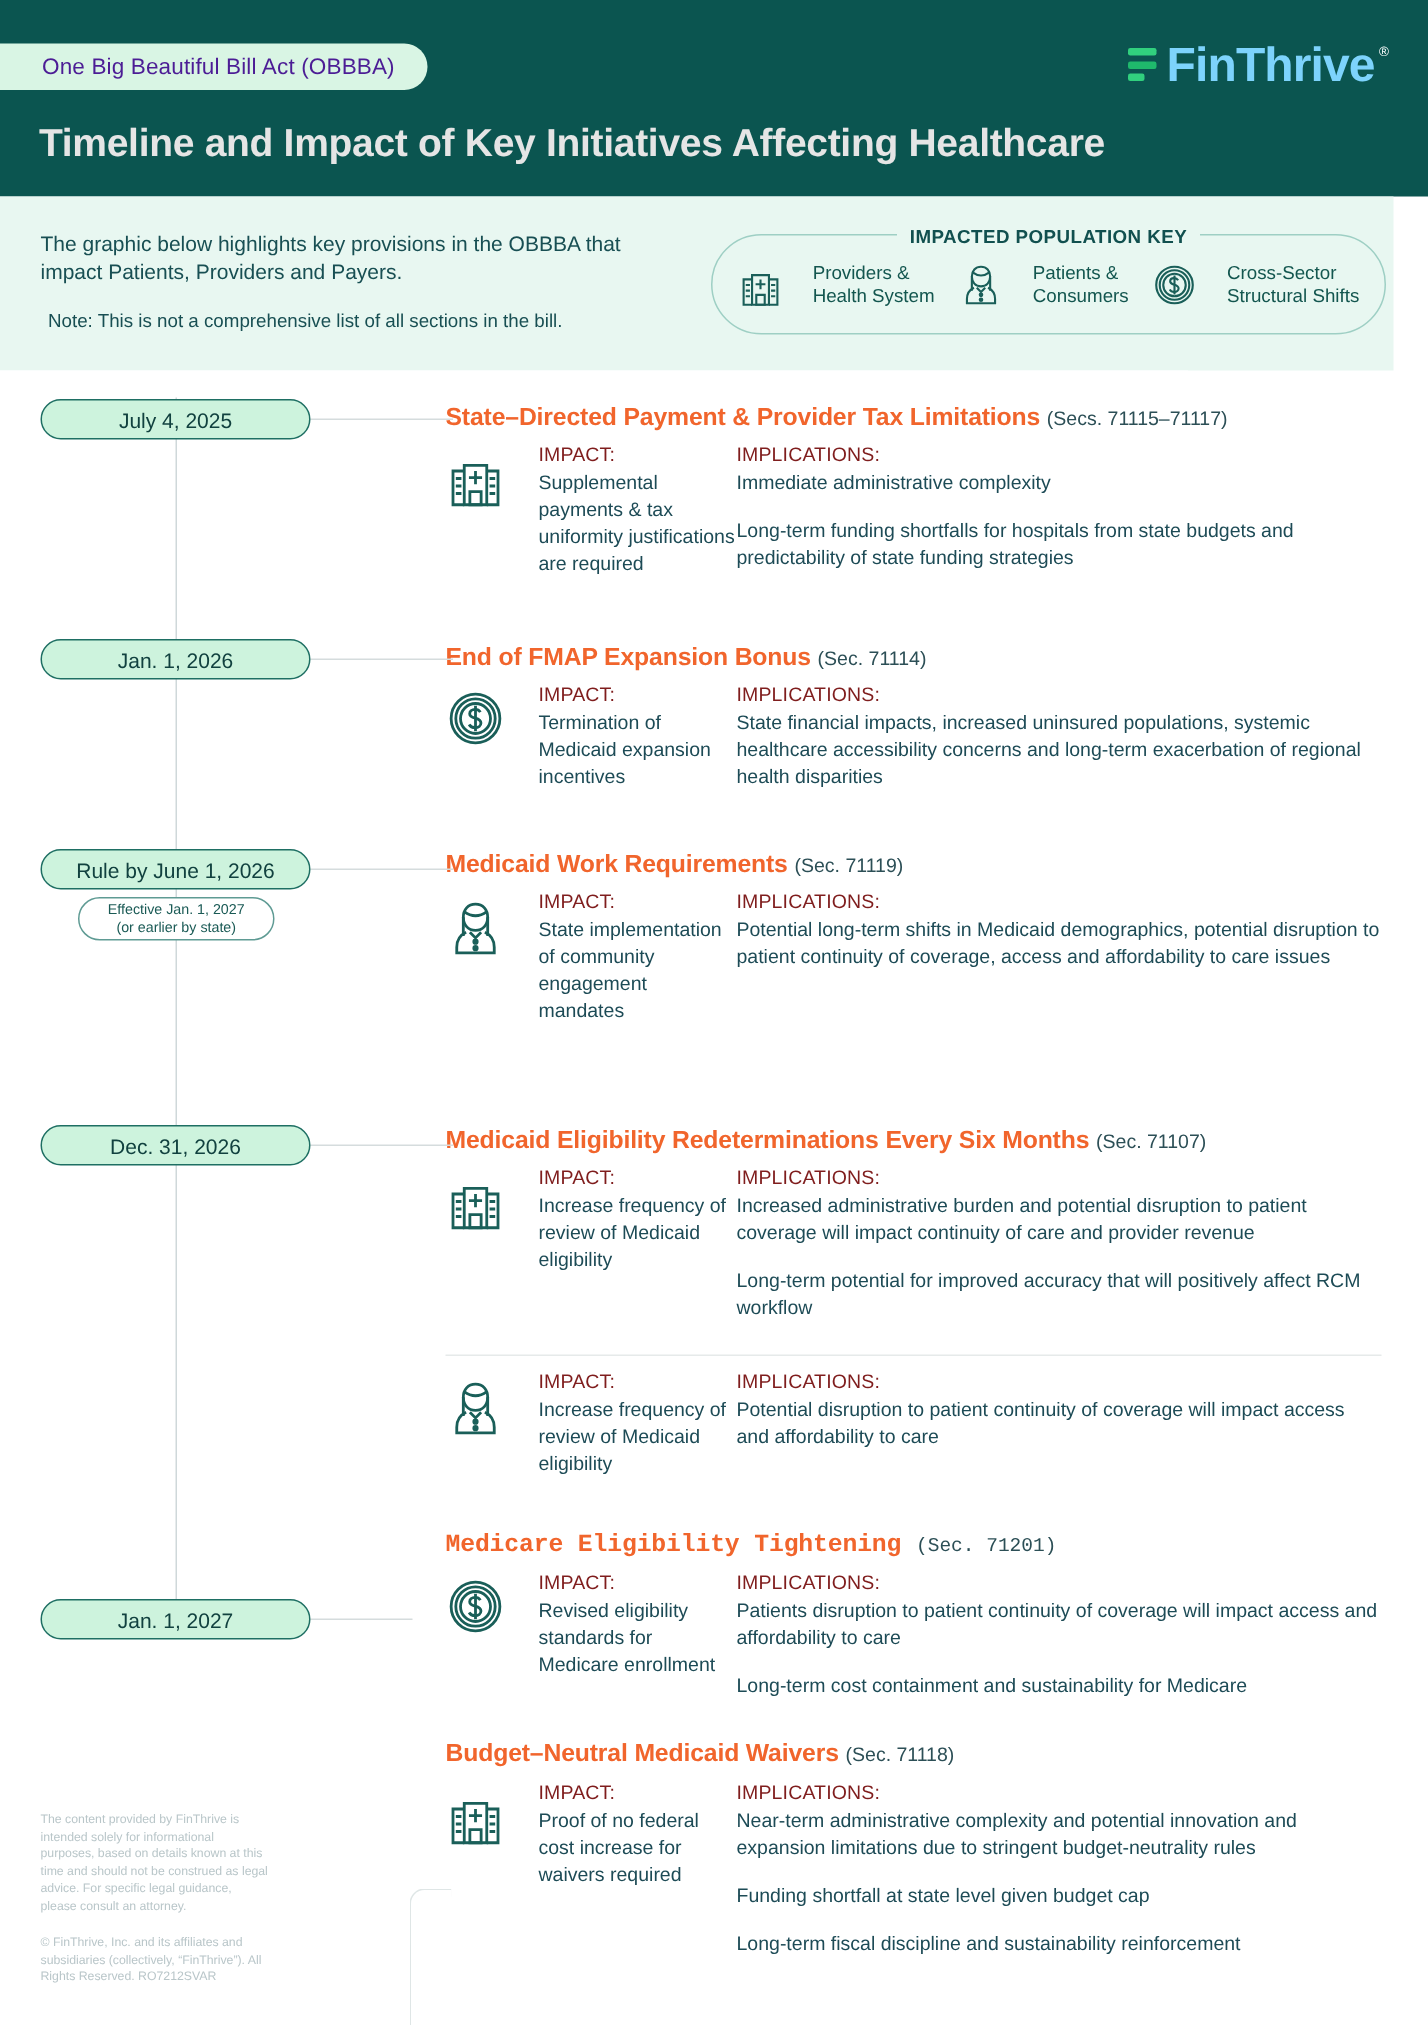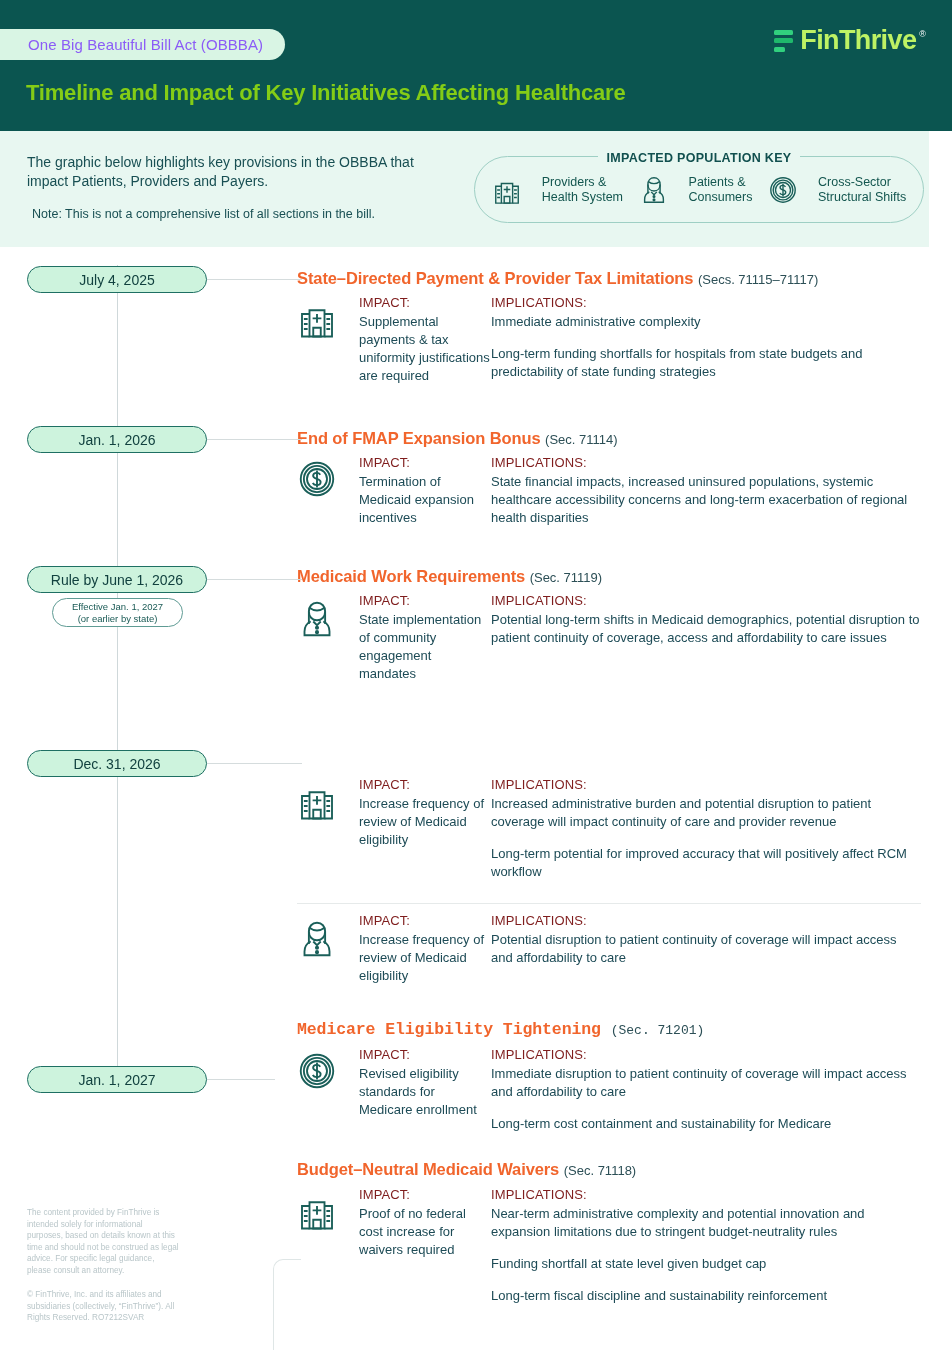--- a/index.html
+++ b/index.html
@@ -29,21 +29,21 @@
   .brand-pill {
     position: absolute;
     left: 0;
     top: 29px;
     height: 31px;
     padding: 0 22px 0 28px;
     background: #d9f5e4;
     border-radius: 0 16px 16px 0;
     display: flex;
     align-items: center;
-    color: #8b5cf6;
+    color: #4c1d95;
     font-size: 15px;
     letter-spacing: .1px;
     white-space: nowrap;
   }
   .logo {
     position: absolute;
     right: 26px;
     top: 27px;
     display: flex;
     align-items: center;
@@ -59,39 +59,39 @@
   .logo-mark i {
     display: block;
     height: 5px;
     border-radius: 1.5px;
     background: #31d07e;
   }
   .logo-mark i:nth-child(1) { width: 19px; }
   .logo-mark i:nth-child(2) { width: 19px; background:#1fb96c; }
   .logo-mark i:nth-child(3) { width: 11px; }
   .logo-word {
-    color: #bef264;
-    font-size: 27px;
+    color: #7dd3fc;
+    font-size: 32px;
     font-weight: bold;
     letter-spacing: -0.6px;
     line-height: 1;
   }
   .logo-tm {
     color: #ffffff;
     font-size: 9px;
     align-self: flex-start;
     margin-top: 2px;
     margin-left: -4px;
   }
   .header-title {
     position: absolute;
     left: 26px;
     top: 80px;
-    color: #84cc16;
-    font-size: 22px;
+    color: #e5e5e5;
+    font-size: 26px;
     font-weight: bold;
     letter-spacing: -0.2px;
   }
 
   
   .intro-band {
     position: relative;
     width: 929px;
     height: 116px;
     background: #e8f7f1;
@@ -479,20 +479,24 @@
         <div class="col-body">State implementation of community engagement mandates</div>
       </div>
       <div class="implications">
         <div class="col-head">IMPLICATIONS:</div>
         <div class="col-body">
           <p>Potential long-term shifts in Medicaid demographics, potential disruption to patient continuity of coverage, access and affordability to care issues</p>
         </div>
       </div>
     </div>
 
+    <div class="event-title" style="top:504px;">
+      <span>Medicaid Eligibility Redeterminations Every Six Months</span>
+      <span class="sec">(Sec. 71107)</span>
+    </div>
     <div class="row" style="top:530px; width:624px;">
       <div class="ico">
         <svg width="40" height="44" viewBox="0 0 32 32" fill="none" stroke="#1a5f59" stroke-width="1.5">
           <path d="M10 9h12v21H10z"></path>
             <path d="M10 12H4v18h6M22 12h6v18h-6"></path>
           <path d="M13 23h6v7h-6z"></path>
             <path d="M16 12v7M12.5 15.5h7"></path>
           <path d="M5.5 16h3M5.5 20h3M5.5 24h3M23.5 16h3M23.5 20h3M23.5 24h3"></path>
         </svg>
       </div>
@@ -549,21 +553,21 @@
           <path d="M16 9.2v13.6"></path>
         </svg>
       </div>
       <div class="impact">
         <div class="col-head">IMPACT:</div>
         <div class="col-body">Revised eligibility standards for Medicare enrollment</div>
       </div>
       <div class="implications">
         <div class="col-head">IMPLICATIONS:</div>
         <div class="col-body">
-          <p>Immediate disruption to patient continuity of coverage will impact access and affordability to care</p>
+          <p>Patients disruption to patient continuity of coverage will impact access and affordability to care</p>
           <p>Long-term cost containment and sustainability for Medicare</p>
         </div>
       </div>
     </div>
 
     <div class="event-title" style="top:913px;">
       <span>Budget–Neutral Medicaid Waivers</span>
       <span class="sec">(Sec. 71118)</span>
     </div>
     <div class="row" style="top:940px; width:624px;">

